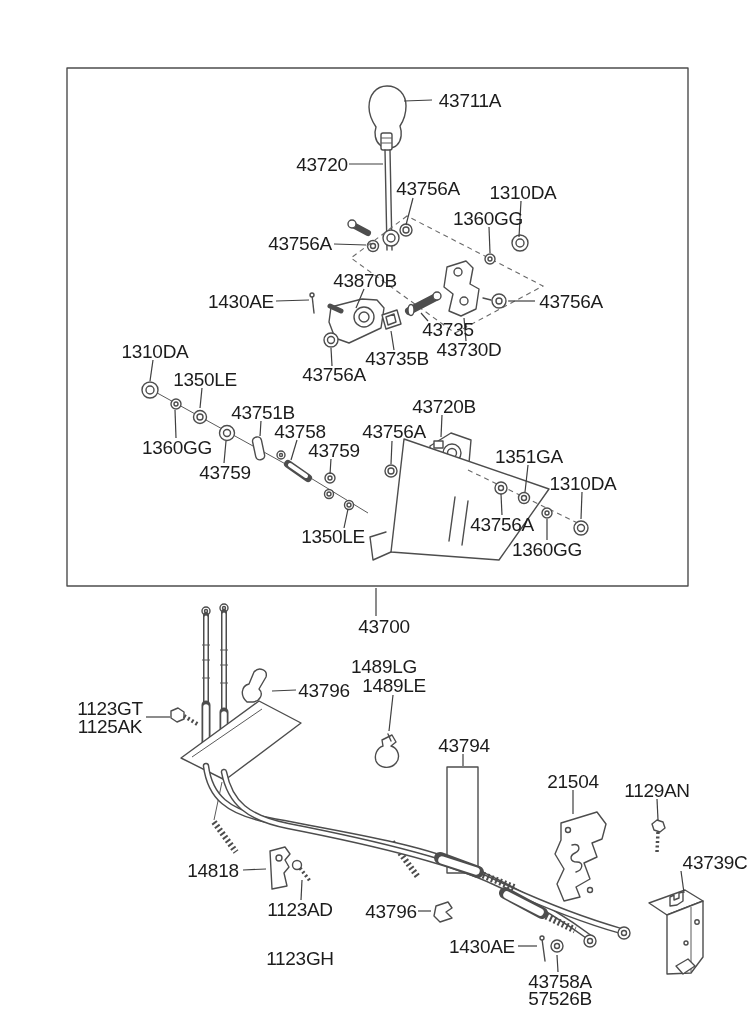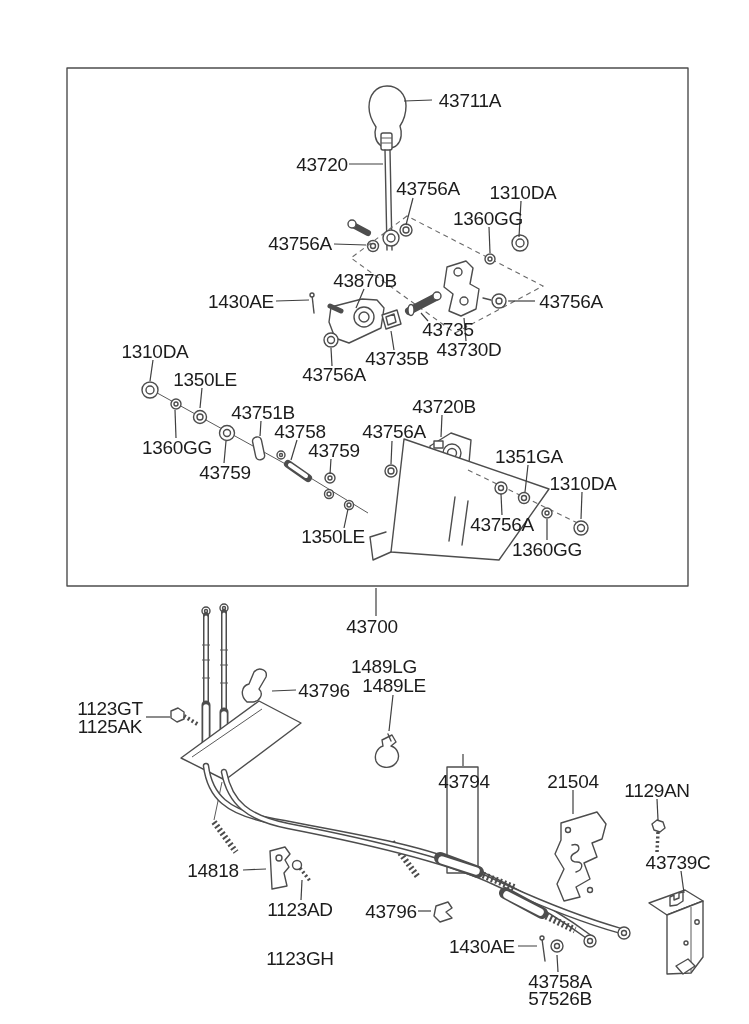--- a/index.html
+++ b/index.html
@@ -1,17 +1,17 @@
 <!DOCTYPE html>
 <html><head>
 <meta charset="utf-8">
 <style>
   html,body{margin:0;padding:0;background:#ffffff;}
   .stage{position:relative;width:749px;height:1024px;background:#ffffff;
-         font-family:"Liberation Sans",sans-serif;overflow:hidden;border-radius:16px;}
+         font-family:"Liberation Sans",sans-serif;overflow:hidden;}
   .stage svg{position:absolute;left:0;top:0;}
   .plabel{position:absolute;transform:translate(-50%,-50%);
           font-size:19px;line-height:1;color:#1c1c1c;white-space:nowrap;
           letter-spacing:-0.3px;}
   
   .s  {stroke:#4d4d4d;fill:none;stroke-width:1.4;stroke-linecap:round;stroke-linejoin:round;}
   .sf {stroke:#4d4d4d;fill:#ffffff;stroke-width:1.4;stroke-linejoin:round;}
   .thin{stroke:#5a5a5a;fill:none;stroke-width:1;}
   .dash{stroke:#6a6a6a;fill:none;stroke-width:1.1;stroke-dasharray:5 4;}
   .lead{stroke:#3f3f3f;stroke-width:1.2;}
@@ -344,30 +344,30 @@
       <div class="plabel" style="left: 300px; top: 431px;">43758</div>
       <div class="plabel" style="left: 394px; top: 431px;">43756A</div>
       <div class="plabel" style="left: 177px; top: 447px;">1360GG</div>
       <div class="plabel" style="left: 334px; top: 450px;">43759</div>
       <div class="plabel" style="left: 529px; top: 456px;">1351GA</div>
       <div class="plabel" style="left: 225px; top: 472px;">43759</div>
       <div class="plabel" style="left: 583px; top: 483px;">1310DA</div>
       <div class="plabel" style="left: 502px; top: 524px;">43756A</div>
       <div class="plabel" style="left: 333px; top: 536px;">1350LE</div>
       <div class="plabel" style="left: 547px; top: 549px;">1360GG</div>
-      <div class="plabel" style="left: 372px; top: 626px;">43700</div>
+      <div class="plabel" style="left: 384px; top: 626px;">43700</div>
       <div class="plabel" style="left: 384px; top: 666px;">1489LG</div>
       <div class="plabel" style="left: 394px; top: 685px;">1489LE</div>
       <div class="plabel" style="left: 324px; top: 690px;">43796</div>
       <div class="plabel" style="left: 110px; top: 708px;">1123GT</div>
       <div class="plabel" style="left: 110px; top: 726px;">1125AK</div>
-      <div class="plabel" style="left: 464px; top: 745px; margin-top: 36px;">43794</div>
+      <div class="plabel" style="left: 464px; top: 745px;">43794</div>
       <div class="plabel" style="left: 573px; top: 781px;">21504</div>
       <div class="plabel" style="left: 657px; top: 790px;">1129AN</div>
-      <div class="plabel" style="left: 678px; top: 862px;">43739C</div>
+      <div class="plabel" style="left: 715px; top: 862px;">43739C</div>
       <div class="plabel" style="left: 213px; top: 870px;">14818</div>
       <div class="plabel" style="left: 300px; top: 909px;">1123AD</div>
       <div class="plabel" style="left: 391px; top: 911px;">43796</div>
       <div class="plabel" style="left: 300px; top: 926px; margin-top: 32px;">1123GH</div>
       <div class="plabel" style="left: 482px; top: 946px;">1430AE</div>
       <div class="plabel" style="left: 560px; top: 981px;">43758A</div>
       <div class="plabel" style="left: 560px; top: 998px;">57526B</div>
     </div>
 
 </div>

